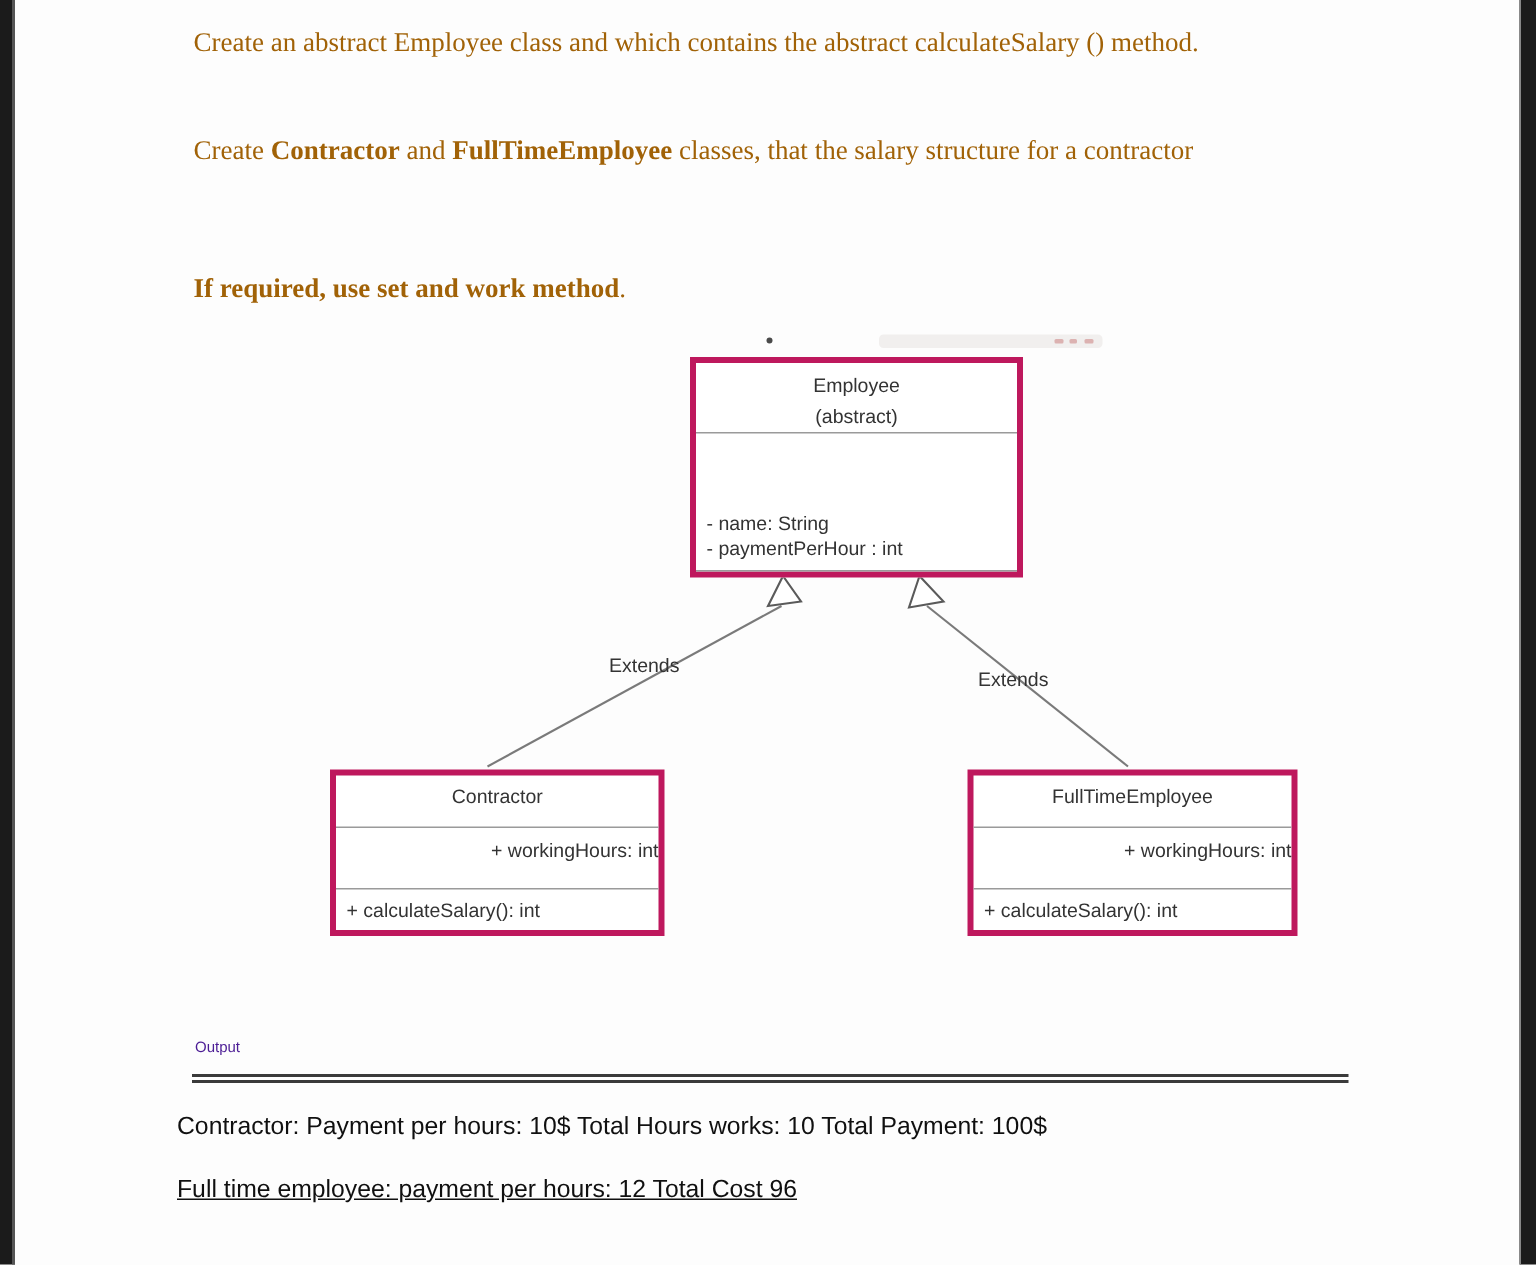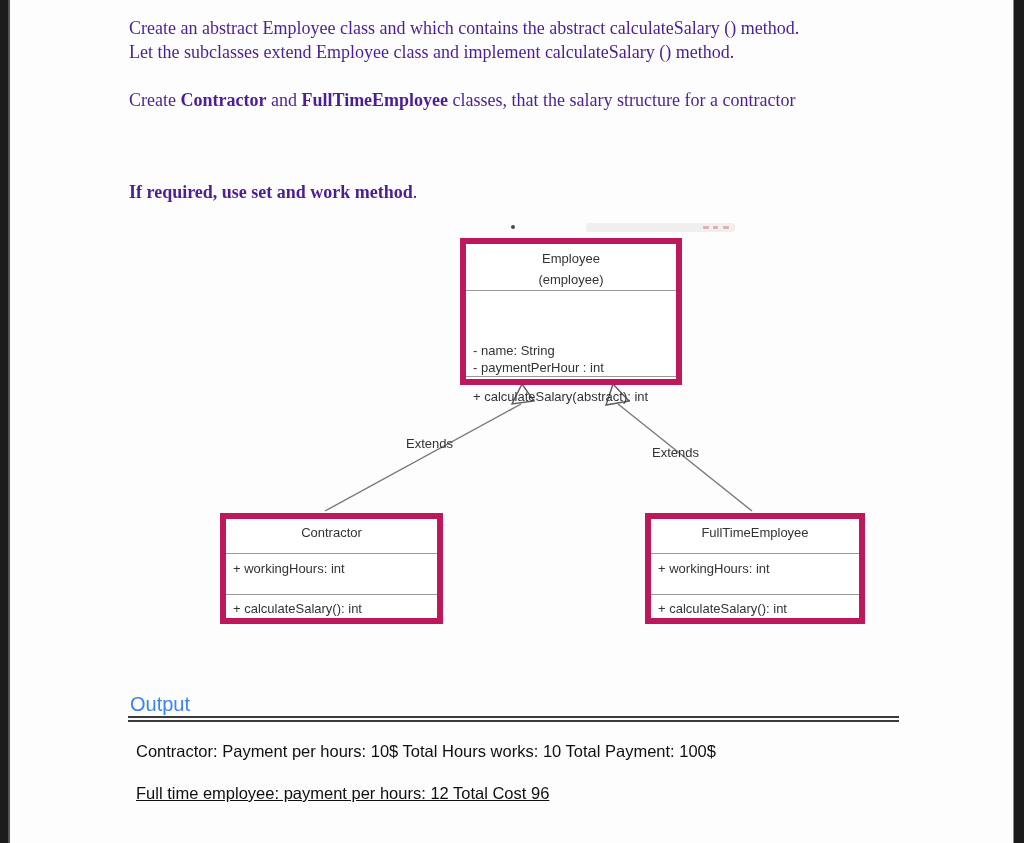--- a/index.html
+++ b/index.html
@@ -6,64 +6,63 @@
   body{
     width:1024px;height:843px;position:relative;overflow:hidden;
     background:#fdfdfd;color:#121212;
     font-family:"Liberation Serif", serif;
   }
   .edgebar{position:absolute;top:0;bottom:0;background:#1b1b1b;}
   .edgebar.left{left:0;width:8px;border-right:2px solid #555;}
   .edgebar.right{right:0;width:10px;border-left:1px solid #888;}
 
   
-  .prob{position:absolute;left:129px;font-size:18px;line-height:24px;color:#4c1d95;}
+  .prob{position:absolute;left:129px;font-size:18px;line-height:24px;color:#a16207;}
   .ln{white-space:nowrap;}
 
   
   .stray-dot{position:absolute;left:511px;top:225px;width:4px;height:4px;border-radius:50%;background:#4a4a4a;}
   .faintbar{position:absolute;left:586px;top:223px;width:149px;height:9px;background:#f1efee;border-radius:3px;}
   .faintmark{position:absolute;top:226px;height:3px;background:rgba(202,128,128,.55);border-radius:1px;}
 
   
   .uml-box{
     position:absolute;display:flex;flex-direction:column;box-sizing:border-box;
-    background:#fff;border:6px solid #be185d;
+    background:#fff;border:4px solid #be185d;
     font-family:"Liberation Sans", sans-serif;color:#333;font-size:13px;
   }
   .sep{height:0;border-top:1px solid #9a9a9a;}
   .cmp-title{text-align:center;}
   .cmp{padding-left:7px;}
   .emp .cmp-title{height:50px;padding-top:4px;line-height:21px;}
   .emp .cmp-attrs{height:51px;padding-top:5px;line-height:16.5px;margin-top:47px;}
   .emp .cmp-methods{flex:1;padding-top:12px;}
   .sub .cmp-title{height:29px;padding-top:5px;line-height:18px;}
-  .sub .cmp-attrs{height:33px;padding-top:7px;}
+  .sub .cmp-attrs{height:33px;padding-top:7px;text-align:right;}
   .sub .cmp-methods{flex:1;padding-top:6px;}
 
   svg.arrows{position:absolute;left:0;top:0;pointer-events:none;}
   .extends{position:absolute;font-family:"Liberation Sans",sans-serif;font-size:13px;color:#333;}
 
   
-  .out-label{position:absolute;left:130px;top:693px;font-family:"Liberation Sans",sans-serif;font-size:20px;color:#3b82f6;}
+  .out-label{position:absolute;left:130px;top:693px;font-family:"Liberation Sans",sans-serif;font-size:10px;color:#4c1d95;}
   .dblrule{position:absolute;left:128px;top:716px;width:771px;height:6px;box-sizing:border-box;
            border-top:2px solid #3a3a3a;border-bottom:2px solid #3a3a3a;}
-  .out-line{position:absolute;left:136px;font-family:"Liberation Sans",sans-serif;font-size:16.5px;color:#101010;white-space:nowrap;}
+  .out-line{position:absolute;left:118px;font-family:"Liberation Sans",sans-serif;font-size:16.5px;color:#101010;white-space:nowrap;}
 </style>
 </head>
 <body>
 
 <div>
 
   <div class="edgebar left"></div>
   <div class="edgebar right"></div>
 
   <div class="prob" style="top:16px;">
     <div class="ln">Create an abstract Employee class and which contains the abstract calculateSalary () method.</div>
-    <div class="ln">Let the subclasses extend Employee class and implement calculateSalary () method.</div>
   </div>
 
   <div class="prob" style="top:88px;">
     <div class="ln"><span>Create </span><b>Contractor</b><span> and </span><b>FullTimeEmployee</b><span> classes, that the salary structure for a contractor</span></div>
   </div>
 
   <div class="prob" style="top:180px;">
     <div class="ln"><b>If required, use set and work method</b><span>.</span></div>
   </div>
 
@@ -79,31 +78,28 @@
     <line x1="618" y1="404" x2="752" y2="511" stroke="#7a7a7a" stroke-width="1.4"></line>
     <polygon points="613,384 606,405 629,401" fill="#ffffff" stroke="#5a5a5a" stroke-width="1.4"></polygon>
   </svg>
 
   <div class="extends" style="left:406px;top:436px;">Extends</div>
   <div class="extends" style="left:652px;top:445px;">Extends</div>
 
   <div class="uml-box emp" style="left:460px;top:238px;width:222px;height:147px;">
     <div class="cmp-title">
       <div>Employee</div>
-      <div>(employee)</div>
+      <div>(abstract)</div>
     </div>
     <div class="sep"></div>
     <div class="cmp cmp-attrs">
       <div>- name: String</div>
       <div>- paymentPerHour : int</div>
     </div>
     <div class="sep"></div>
-    <div class="cmp cmp-methods">
-      <div>+ calculateSalary(abstract): int</div>
-    </div>
   </div>
 
   <div class="uml-box sub" style="left:220px;top:513px;width:223px;height:111px;">
     <div class="cmp-title">
       <div>Contractor</div>
     </div>
     <div class="sep"></div>
     <div class="cmp cmp-attrs">
       <div>+ workingHours: int</div>
     </div>

